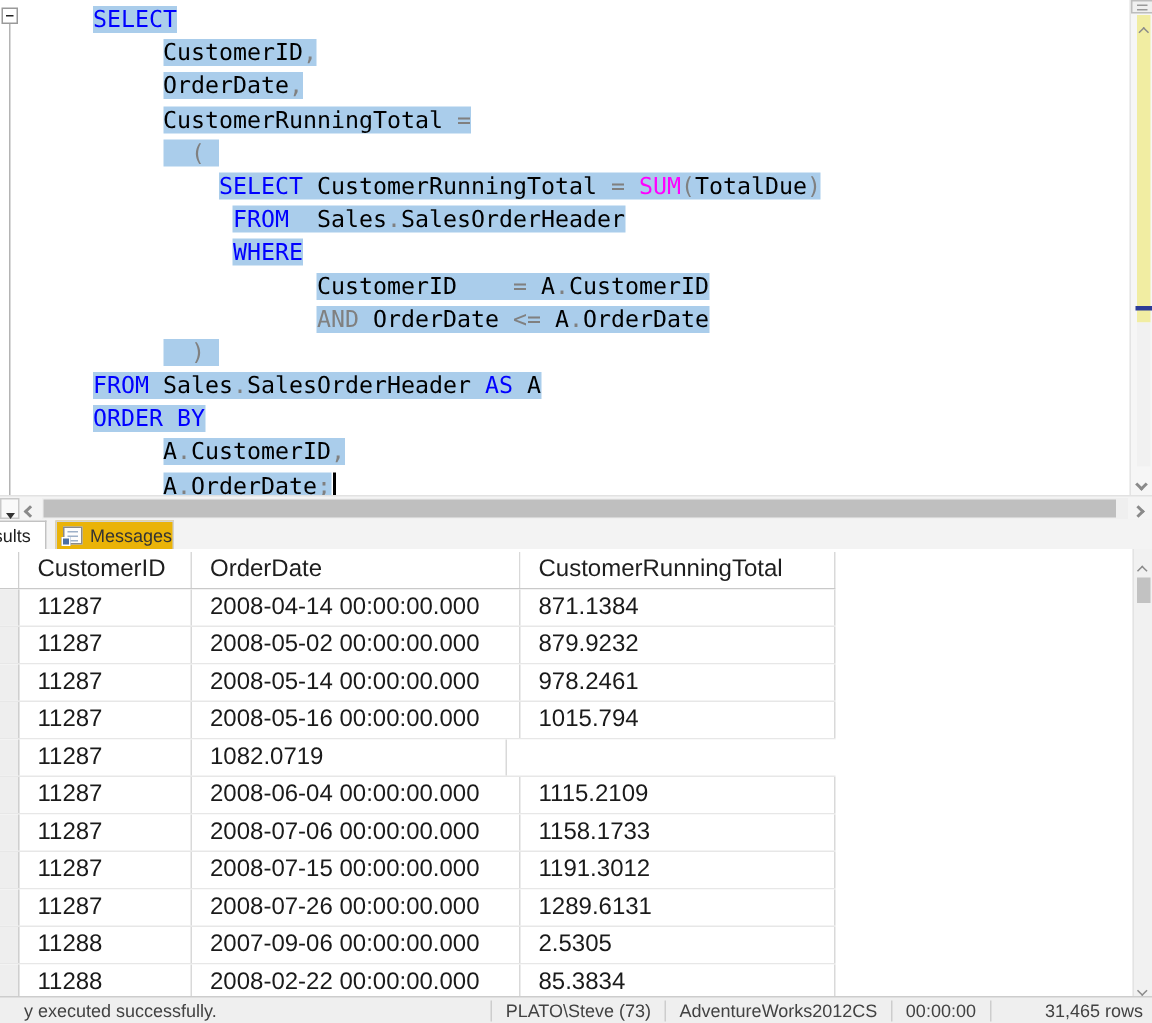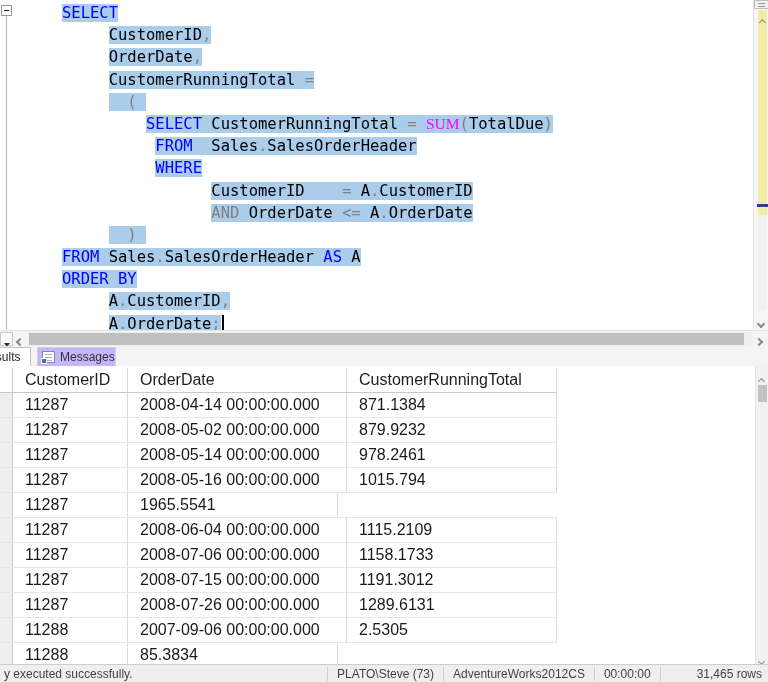--- a/index.html
+++ b/index.html
@@ -12,21 +12,21 @@
   .outline-box { position:absolute; left:1px; top:5px; width:11px; height:11px; background:#fff;
                  border:1px solid #9a9a9a; z-index:3; }
   .outline-box .minus { position:absolute; left:2px; top:4px; width:5px; height:1px; background:#222; }
   .outline-guide { position:absolute; left:6px; top:16px; width:1px; height:314px; background:#b4b4b4; }
   .code { position:absolute; left:0; top:2px; right:15px; font-family:"DejaVu Sans Mono","Liberation Mono",monospace;
           font-size:15.5px; line-height:22.2px; white-space:pre;margin-left:45px; }
   .code-line { padding-left:17px; height:22.2px; white-space:pre; }
   .indent { white-space:pre; }
   .sel { background:var(--sel); white-space:pre; }
   .tok-kw { color:var(--kw); }
-  .tok-fn { color:var(--fn);font-family:Liberation Serif, serif; }
+  .tok-fn { color:var(--fn); }
   .tok-op { color:var(--op); }
   .tok-id { color:var(--id); }
   .caret { display:inline-block; width:2px; height:17px; background:#000; vertical-align:text-top; margin-left:1px; }
 
   
   .vscroll { position:absolute; right:0; top:0; width:15px; height:330px; background:#f6f6f6; border-left:1px solid #e4e4e4; }
   .vs-splitter { position:absolute; left:0; top:0; width:15px; height:9px; background:#f0f0f0; border:1px solid #bdbdbd; }
   .vs-splitter i { display:block; height:1px; background:#9a9a9a; margin:2px 3px 0 3px; }
   .vs-annot { position:absolute; left:4px; top:10px; width:9px; height:205px; background:var(--annot); }
   .vs-marker { position:absolute; left:3px; top:204px; width:11px; height:3px; background:var(--marker); }
@@ -48,21 +48,21 @@
   .hs-left  { position:absolute; left:15px; top:2px; width:12px; height:12px; }
   .hs-right { position:absolute; right:2px; top:2px; width:12px; height:12px; }
   .hs-left .chev, .hs-right .chev { margin:2px; }
   .hs-track { position:absolute; left:28px; right:16px; top:1px; height:14px; background:#efefef; }
   .hs-thumb { position:absolute; left:1px; right:8px; top:1px; height:12px; background:#bfbfbf; }
 
   
   .tabstrip { position:absolute; left:0; top:346px; width:768px; height:20px; background:#f3f3f3; }
   .tab { position:absolute; top:1px; height:19px; font-size:12px; color:#1e1e1e; line-height:18px; }
   .tab-results { left:-30px; width:61px; background:#fff; border:1px solid #c2c2c2; border-bottom:none; text-align:center; }
-  .tab-messages { left:37px; width:79px; background:#c4b5fd; border:1px solid #d2d2d2; border-bottom:none; color:#333; }
+  .tab-messages { left:37px; width:79px; background:#eab308; border:1px solid #d2d2d2; border-bottom:none; color:#333; }
   .tab-messages .lbl { position:absolute; left:22px; top:0; }
   .msg-icon { position:absolute; left:4px; top:3px; width:13px; height:12px; background:#fdfdfd; border:1px solid #8a8a8a; }
   .msg-icon i { display:block; height:1px; background:#9db0c8; margin:2px 2px 0 2px; }
   .msg-icon .corner { position:absolute; left:-2px; bottom:-2px; width:6px; height:6px; background:#4a6fa5; border:1px solid #fff; }
 
   
   .grid { position:absolute; left:0; top:366px; width:768px; height:298px; background:#fff; overflow:hidden; }
   .grid-table { position:absolute; left:0; top:2px; }
   .g-row { display:flex; width:557px; height:25px; border-bottom:1px solid #e7e7e7; background:#fff; }
   .g-row.header { border-bottom:1px solid #c9c9c9; }
@@ -78,21 +78,21 @@
   .gvscroll { position:absolute; right:0; top:366px; width:13px; height:298px; background:#f1f1f1; border-left:1px solid #e3e3e3; }
   .gv-up { position:absolute; left:2px; top:4px; width:9px; height:9px; }
   .gv-up .chev { border-color:#8a8a8a; margin-top:3px; margin-left:1px; width:5px; height:5px; border-width:1.5px; }
   .gv-thumb { position:absolute; left:2px; top:19px; width:9px; height:17px; background:#c2c2c2; }
   .gv-down { position:absolute; left:2px; bottom:5px; width:9px; height:9px; }
   .gv-down .chev { border-color:#8a8a8a; margin-left:1px; width:5px; height:5px; border-width:1.5px; }
 
   
   .statusbar { position:absolute; left:0; top:664px; width:768px; height:18px; background:#efefef;
                border-top:1px solid #cdcdcd; display:flex; align-items:center; font-size:12px; color:#424242; }
-  .status-msg { flex:1; padding-left:4px; white-space:nowrap; overflow:hidden; }
+  .status-msg { flex:1; padding-left:16px; white-space:nowrap; overflow:hidden; }
   .seg { padding:0 9px; border-left:1px solid #cdcdcd; white-space:nowrap; height:14px; line-height:14px; }
   .seg:last-child { padding-right:6px;padding-left:36px; }
 </style>
 </head>
 <body>
 
 <div class="editor">
   <div class="outline-box">
     <span class="minus"></span>
   </div>
@@ -165,21 +165,21 @@
         </div>
         <div class="g-row">
           <div class="g-cell g-rownum"></div>
           <div class="g-cell g-c1">11287</div>
           <div class="g-cell g-c2">2008-05-16 00:00:00.000</div>
           <div class="g-cell g-c3">1015.794</div>
         </div>
         <div class="g-row">
           <div class="g-cell g-rownum"></div>
           <div class="g-cell g-c1">11287</div>
-          <div class="g-cell g-c3">1965.5541</div>
+          <div class="g-cell g-c3">1082.0719</div>
         </div>
         <div class="g-row">
           <div class="g-cell g-rownum"></div>
           <div class="g-cell g-c1">11287</div>
           <div class="g-cell g-c2">2008-06-04 00:00:00.000</div>
           <div class="g-cell g-c3">1115.2109</div>
         </div>
         <div class="g-row">
           <div class="g-cell g-rownum"></div>
           <div class="g-cell g-c1">11287</div>
@@ -200,20 +200,21 @@
         </div>
         <div class="g-row">
           <div class="g-cell g-rownum"></div>
           <div class="g-cell g-c1">11288</div>
           <div class="g-cell g-c2">2007-09-06 00:00:00.000</div>
           <div class="g-cell g-c3">2.5305</div>
         </div>
         <div class="g-row">
           <div class="g-cell g-rownum"></div>
           <div class="g-cell g-c1">11288</div>
+          <div class="g-cell g-c2">2008-02-22 00:00:00.000</div>
           <div class="g-cell g-c3">85.3834</div>
         </div>
       </div>
   </div>
 </div>
 
 <div class="gvscroll">
   <div class="gv-up"><span class="chev up"></span></div>
   <div class="gv-thumb"></div>
   <div class="gv-down"><span class="chev down"></span></div>

